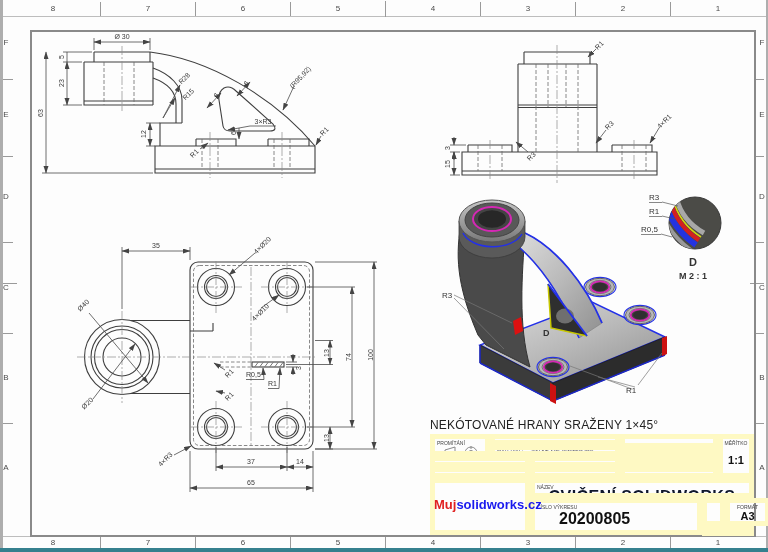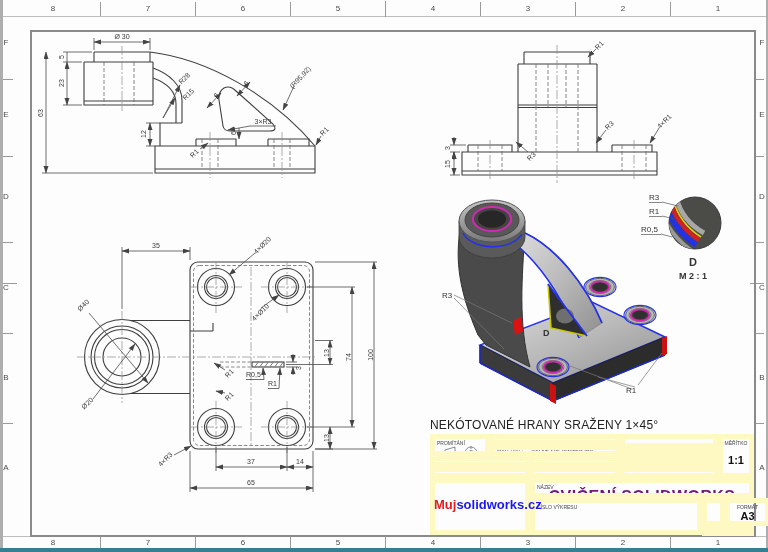--- a/index.html
+++ b/index.html
@@ -16,21 +16,21 @@
   svg text{font-family:"Liberation Sans",sans-serif;fill:#333;}
   .dim{font-size:7px;fill:#3a3a3a;}
   .dimb{font-size:8px;fill:#333;}
   .note{position:absolute;left:430px;top:418px;font-size:12px;color:#222;letter-spacing:0.2px;}
   .tb-cell{position:absolute;border:5px solid #fef9c3;box-sizing:border-box;color:#333;overflow:hidden;}
   .tb-label{font-size:5px;padding:1px 0 0 2px;color:#444;}
   .tb-inline{display:flex;gap:8px;align-items:center;height:100%;padding-left:2px;}
   .tb-inline .tb-label{padding:0;}
   .tb-val{font-size:5px;color:#333;}
   .big-title{display:flex;align-items:center;justify-content:center;height:14px;
-             font-size:16px;font-weight:bold;letter-spacing:0.4px;color:#701a75;}
+             font-size:16px;font-weight:bold;letter-spacing:0.4px;color:#0f172a;}
   .big-num{font-size:16px;font-weight:bold;color:#111;padding-left:24px;}
   .meritko-val{font-size:11px;font-weight:bold;text-align:center;color:#111;margin-top:8px;}
   .format-val{font-size:11px;font-weight:bold;text-align:center;color:#111;}
   .list-txt{font-size:4.5px;text-align:center;color:#444;line-height:8px;}
   .logo{position:absolute;left:434px;top:497px;font-size:13px;font-weight:bold;text-align:right;}
 </style>
 </head>
 <body>
 
 <div class="stage">
@@ -430,20 +430,21 @@
     <div class="tb-cell" style="left:530px;top:467px;width:90px;height:11px">
       <div class="tb-label">DATUM:</div>
     </div>
     <div class="tb-cell" style="left:530px;top:478px;width:224px;height:20px">
       <div class="tb-label">NÁZEV</div>
       <div class="big-title">CVIČENÍ SOLIDWORKS</div>
     </div>
     <div class="tb-cell" style="left:430px;top:478px;width:100px;height:57px"></div>
     <div class="tb-cell" style="left:530px;top:498px;width:172px;height:37px">
       <div class="tb-label">ČÍSLO VÝKRESU</div>
+      <div class="big-num">20200805</div>
     </div>
     <div class="tb-cell" style="left:702px;top:498px;width:23px;height:28px"></div>
     <div class="tb-cell" style="left:725px;top:498px;width:45px;height:28px">
       <div class="tb-label" style="text-align:center;padding-left:0">FORMÁT</div>
       <div class="format-val">A3</div>
     </div>
     <div class="tb-cell" style="left:702px;top:526px;width:52px;height:9px">
       <div class="list-txt">LIST 1 Z 1 LISTŮ</div>
     </div>
   </div>

